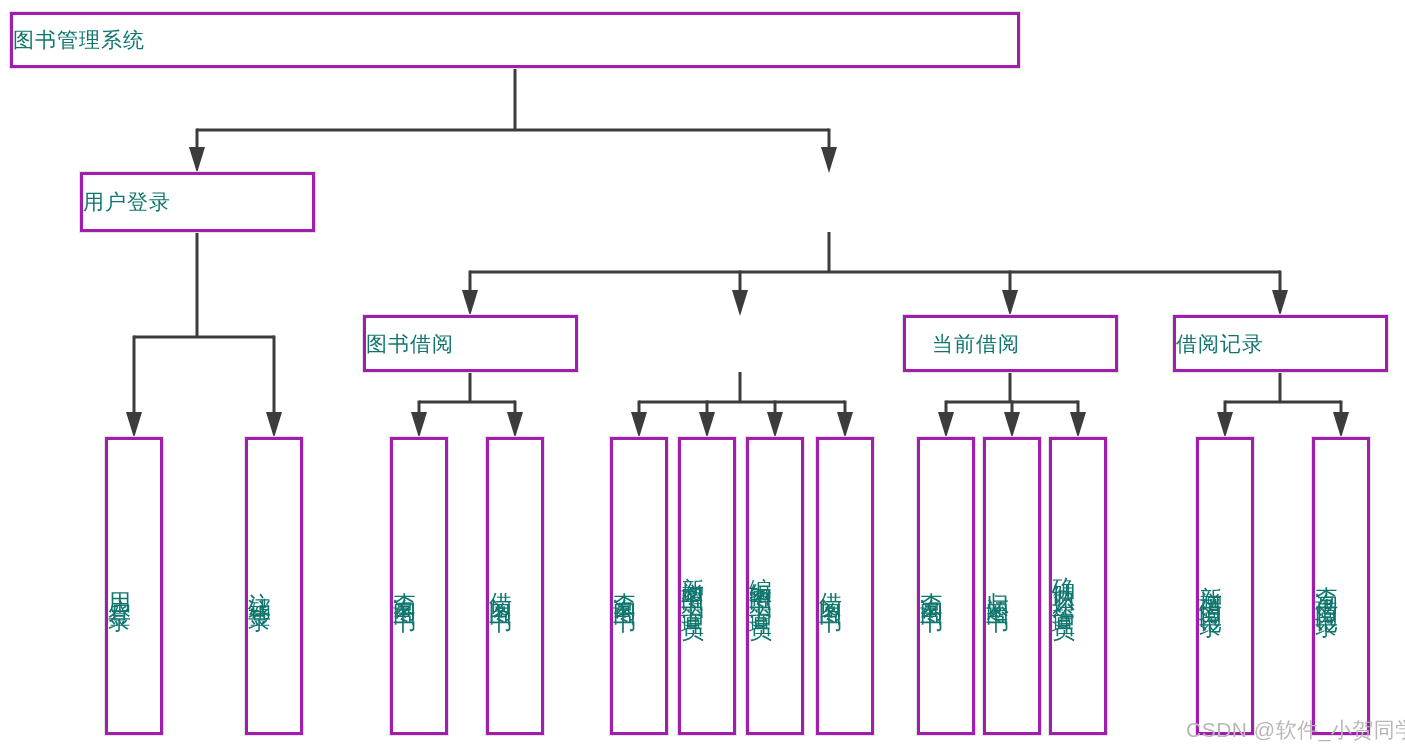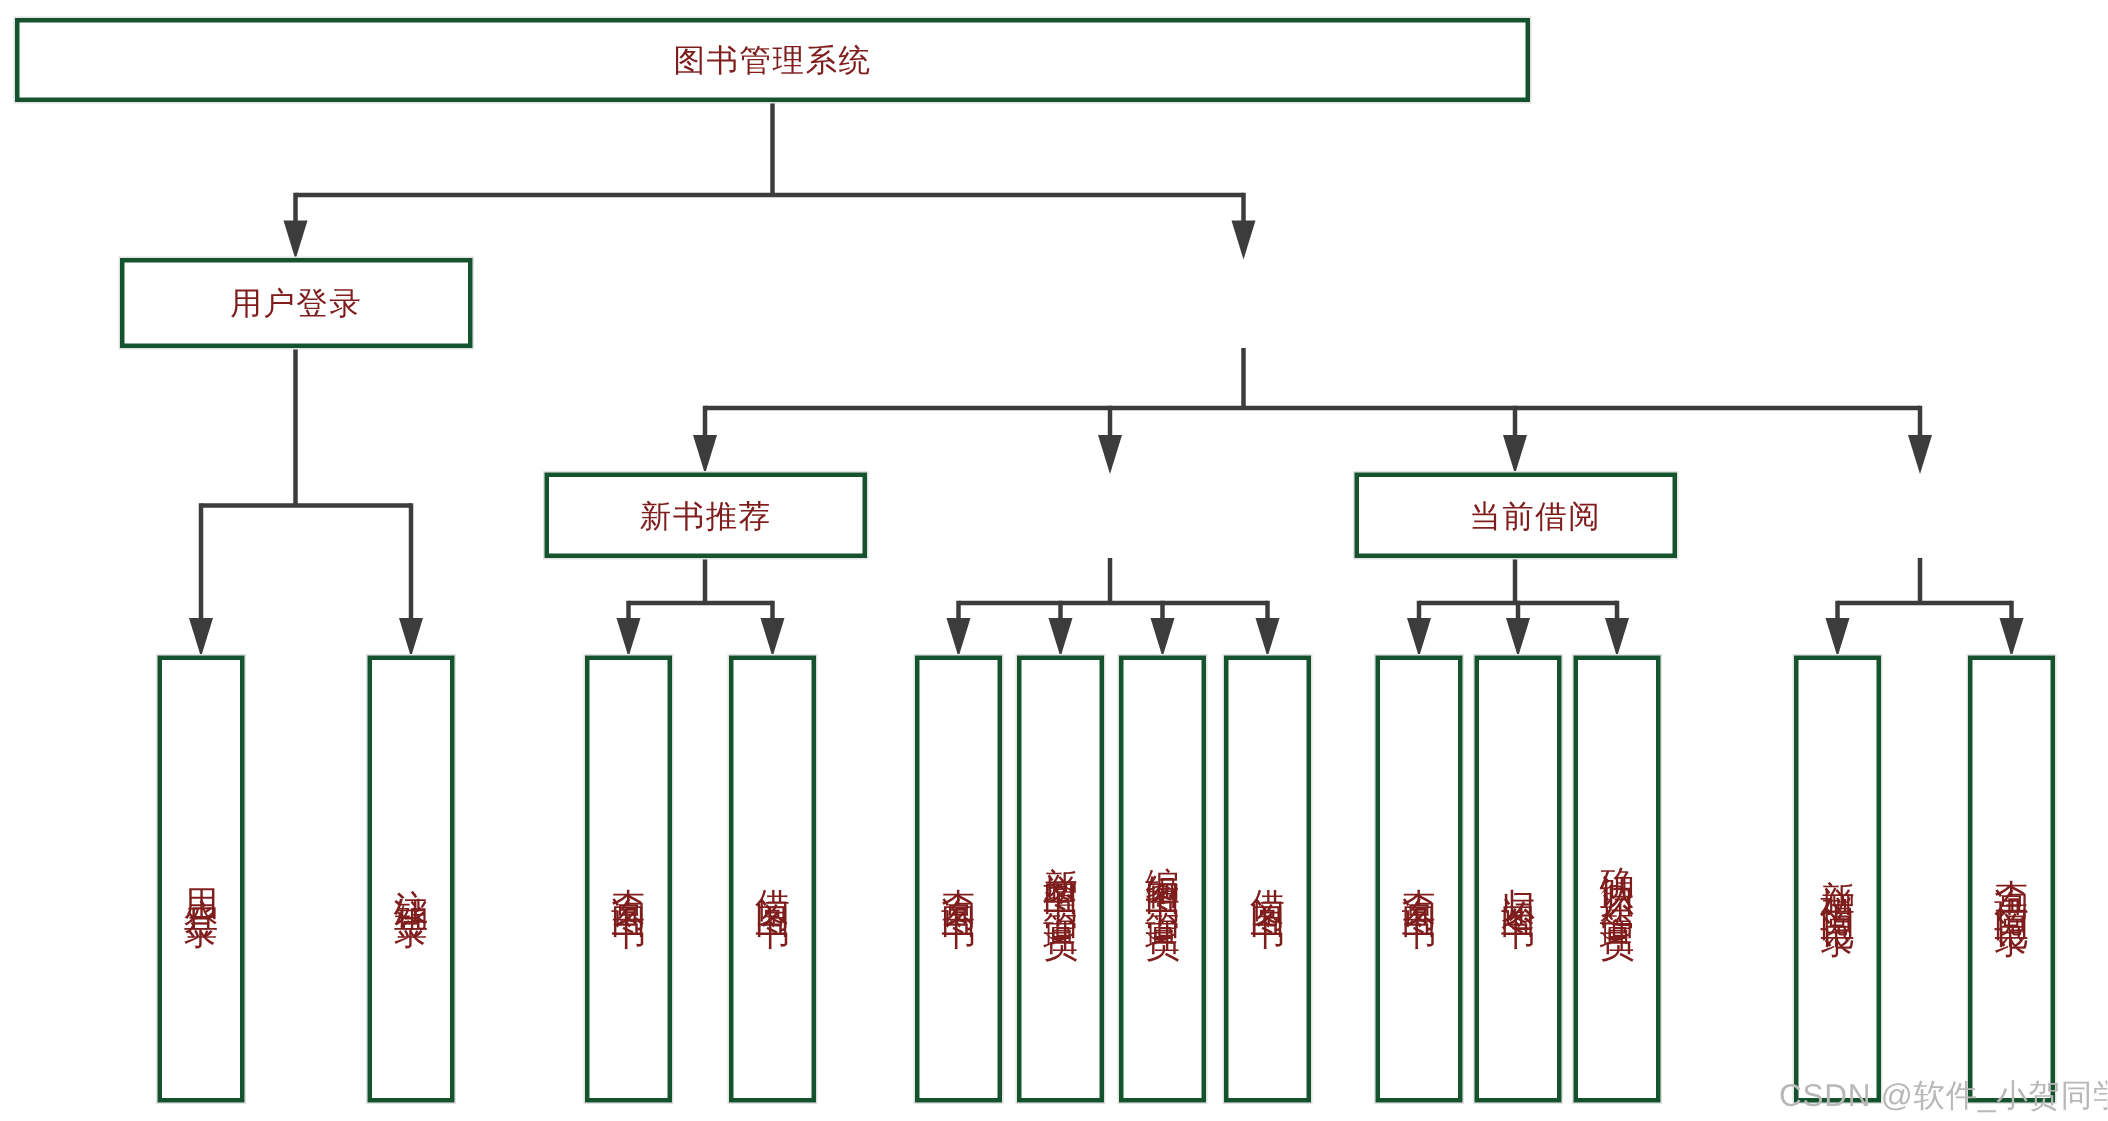--- a/index.html
+++ b/index.html
@@ -6,25 +6,25 @@
   .stage{
     position:relative;
     width:1405px;height:747px;
     background:#ffffff;
     font-family:"Liberation Sans","DejaVu Sans",sans-serif;
     overflow:hidden;
   }
   .connector-svg{position:absolute;left:0;top:0;width:1405px;height:747px;}
   .node{
     position:absolute;
-    border:3px solid #14532d;
+    border:3px solid #a21caf;
     background:#ffffff;
     box-sizing:border-box;
-    display:flex;align-items:center;justify-content:center;
-    color:#7f1d1d;
+    display:flex;align-items:center;justify-content:flex-start;
+    color:#0f766e;
     box-shadow:0 0 0 1px #e2e2e2;
   }
   .hbox{font-size:21px;letter-spacing:1px;}
   .vbox .label{
     writing-mode:vertical-rl;
     text-orientation:mixed;
     font-size:23px;
     line-height:1;
     letter-spacing:6px;
   }
@@ -99,24 +99,27 @@
 
   <div class="node hbox" style="left:10px;top:12px;width:1010px;height:56px;">
     <span class="label">图书管理系统</span>
   </div>
 
   <div class="node hbox" style="left:80px;top:172px;width:235px;height:60px;">
     <span class="label">用户登录</span>
   </div>
 
   <div class="node hbox" style="left:363px;top:315px;width:215px;height:57px;">
-    <span class="label">新书推荐</span>
+    <span class="label">图书借阅</span>
   </div>
   <div class="node hbox" style="left:903px;top:315px;width:215px;height:57px;padding-left:26px;">
     <span class="label">当前借阅</span>
+  </div>
+  <div class="node hbox" style="left:1173px;top:315px;width:215px;height:57px;">
+    <span class="label">借阅记录</span>
   </div>
 
   <div class="node vbox" style="left:105px;top:437px;width:58px;height:298px;">
     <span class="label">用户登录</span>
   </div>
   <div class="node vbox" style="left:245px;top:437px;width:58px;height:298px;">
     <span class="label">注销登录</span>
   </div>
 
   <div class="node vbox" style="left:390px;top:437px;width:58px;height:298px;">

